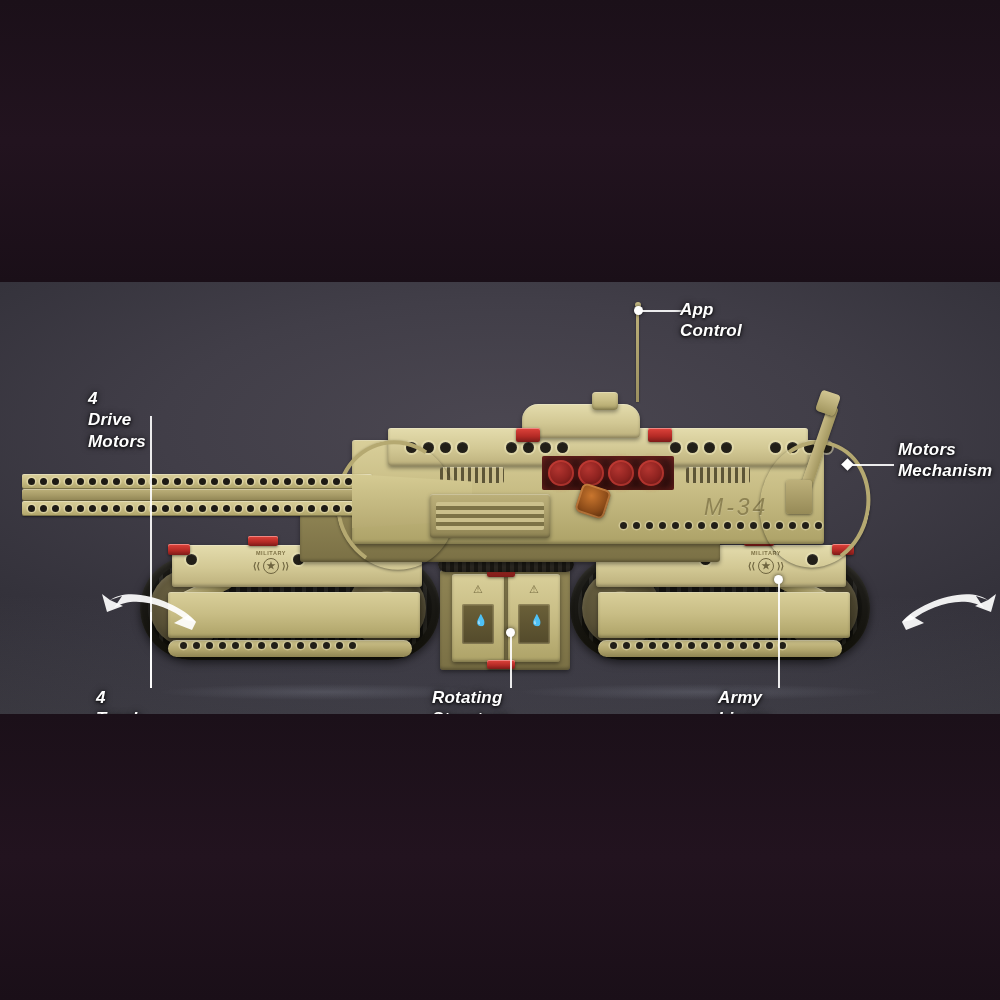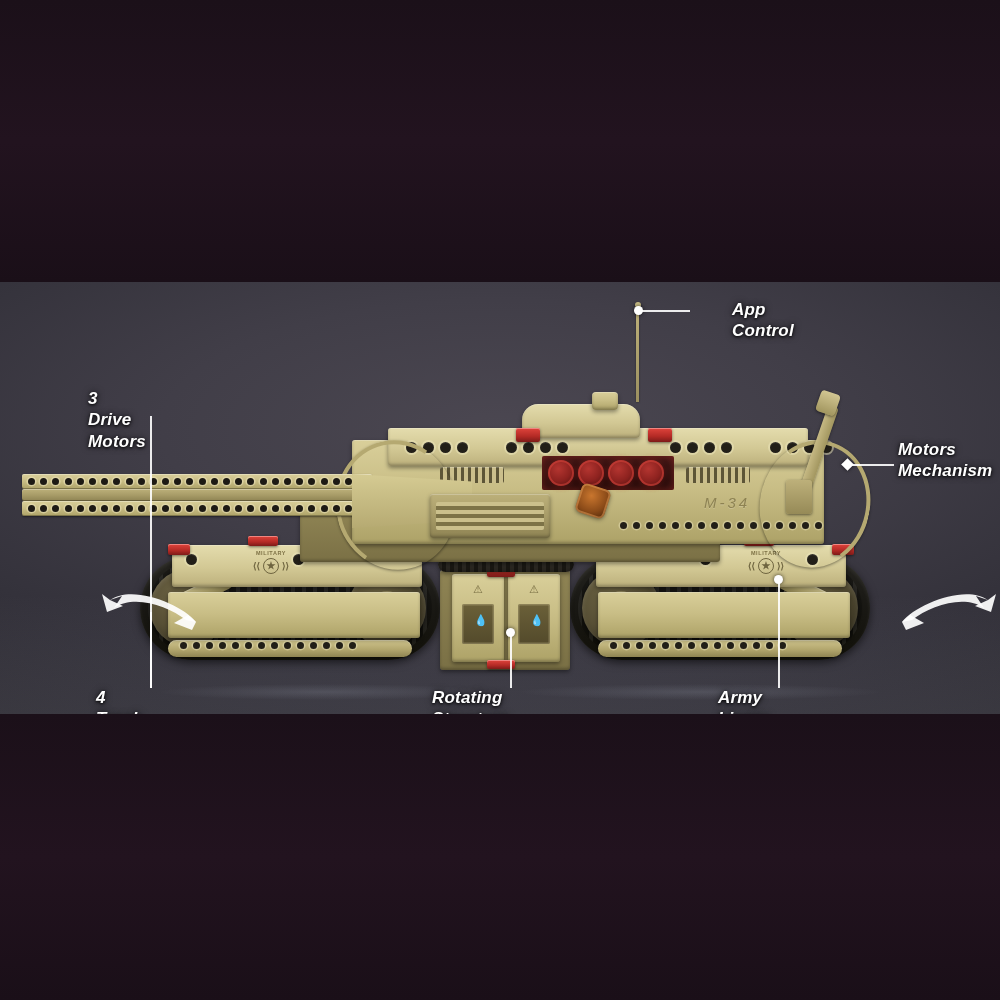--- a/index.html
+++ b/index.html
@@ -318,21 +318,21 @@
     <div class="rdisc" style="left:638px; top:178px;"></div>
     <div class="plate" style="left:542px; top:174px; width:132px; height:34px; background:linear-gradient(180deg,#3a1514 0%,#220b0a 100%); border-radius:2px; box-shadow:inset 0 0 10px rgba(210,60,50,.45);"></div>
     <div class="rdisc" style="left:548px; top:178px;"></div>
     <div class="rdisc" style="left:578px; top:178px;"></div>
     <div class="rdisc" style="left:608px; top:178px;"></div>
     <div class="rdisc" style="left:638px; top:178px;"></div>
 
     <div class="red" style="left:516px; top:146px; width:24px; height:14px;"></div>
     <div class="red" style="left:648px; top:146px; width:24px; height:14px;"></div>
 
-    <div style="position:absolute; left:704px; top:212px; font-size:15px; font-style:italic; color:#8d8252; letter-spacing:3px; text-shadow:0 1px 0 rgba(255,255,255,.18);">M-34</div>
+    <div style="position:absolute; left:704px; top:212px; font-size:23px; font-style:italic; color:#8d8252; letter-spacing:3px; text-shadow:0 1px 0 rgba(255,255,255,.18);">M-34</div>
 
     <div class="pin-row" style="left:620px; top:240px;">
       <i class="sm"></i>
         <i class="sm"></i>
         <i class="sm"></i>
         <i class="sm"></i>
         <i class="sm"></i>
         <i class="sm"></i>
         <i class="sm"></i>
         <i class="sm"></i>
@@ -437,32 +437,32 @@
 
     <div class="plate tan-d" style="left:430px; top:212px; width:120px; height:44px;"></div>
     <div style="position:absolute; left:436px; top:220px; width:108px; height:28px;
                 background:repeating-linear-gradient(0deg,#cbc08c 0 4px,#7d7347 4px 8px); border-radius:2px;"></div>
 
   </div>
 
   <div class="callout">
     <span class="dot" style="left:634px; top:24px;"></span>
     <span class="leader-h" style="left:642px; top:28px; width:48px;"></span>
-    <span class="c-label" style="left:732px; top:17px;">App Control</span>
+    <span class="c-label" style="left:680px; top:17px;">App Control</span>
   </div>
 
   <div class="callout">
     <span class="dot-sq" style="left:843px; top:178px;"></span>
     <span class="leader-h" style="left:852px; top:182px; width:42px;"></span>
     <span class="c-label" style="left:898px; top:157px; text-align:left;">Motors
 Mechanism</span>
   </div>
 
   <div class="callout">
-    <span class="c-label" style="left:88px; top:106px;">3 Drive Motors</span>
+    <span class="c-label" style="left:88px; top:106px;">4 Drive Motors</span>
     <span class="leader-v" style="left:150px; top:134px; height:272px;"></span>
   </div>
 
   <div class="callout">
     <span class="leader-v" style="left:150px; top:330px; height:76px;"></span>
     <span class="c-label" style="left:96px; top:405px;">4 Track Drive</span>
   </div>
 
   <div class="callout">
     <span class="dot" style="left:506px; top:346px;"></span>

